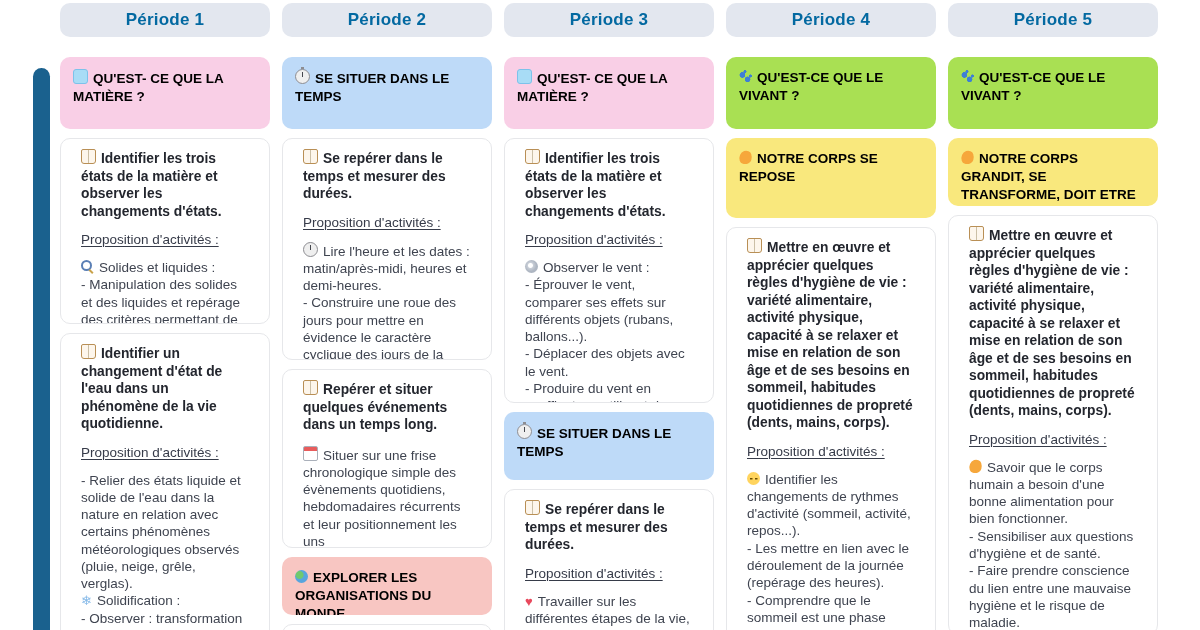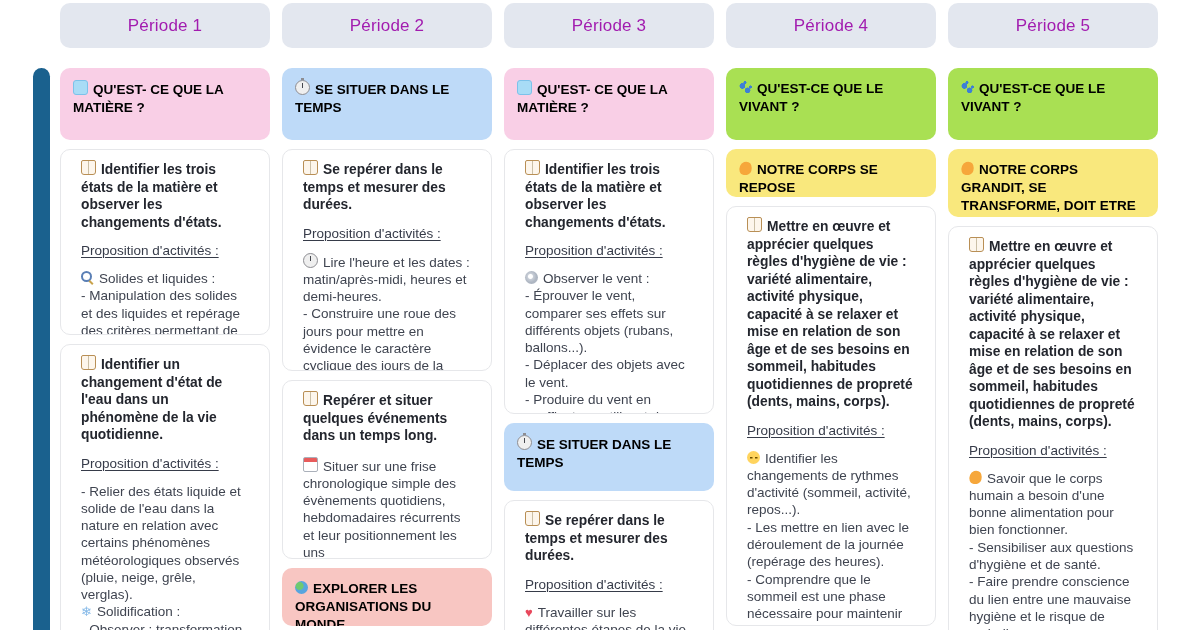--- a/index.html
+++ b/index.html
@@ -5,24 +5,24 @@
   html,body{margin:0;padding:0}
   body{
     width:1200px;height:630px;overflow:hidden;position:relative;
     background:#ffffff;
     font-family:"Liberation Sans", sans-serif;
     -webkit-font-smoothing:antialiased;
   }
   
   .hdr-row{display:flex;gap:12px;margin:3px 0 0 60px}
   .hdr{
-    flex:0 0 210px;height:45px;box-sizing:border-box;
+    flex:0 0 210px;height:34px;box-sizing:border-box;
     background:#e3e7ef;border-radius:10px;
     display:flex;align-items:center;justify-content:center;
-    font-size:17px;font-weight:400;color:#a21caf;letter-spacing:.2px;
+    font-size:17px;font-weight:700;color:#0369a1;letter-spacing:.2px;
   }
   
   .accent-bar{
     position:absolute;left:33px;top:68px;width:17px;height:620px;
     background:#1a618e;border-radius:9px;
   }
   
   .board{display:flex;gap:12px;margin:20px 0 0 60px}
   .col{flex:0 0 210px;width:210px;display:flex;flex-direction:column;gap:9px}
   .card{border-radius:10px;box-sizing:border-box;overflow:hidden}
@@ -141,21 +141,21 @@
       <div class="ctitle"><span class="ic ic-book"></span><span>Se repérer dans le temps et mesurer des durées.</span></div>
       <div class="prop">Proposition d'activités :</div>
       <div class="line"><span class="icg ic-heart">♥</span><span>Travailler sur les différentes étapes de la vie, les situer sur une frise.</span></div>
     </div>
   </div>
 
   <div class="col">
     <div class="card topic green" style="height:72px">
       <span class="ic ic-paw"></span><span>QU'EST-CE QUE LE VIVANT ?</span>
     </div>
-    <div class="card topic yellow" style="height:48px">
+    <div class="card topic yellow" style="height:80px">
       <span class="ic ic-muscle"></span><span>NOTRE CORPS SE REPOSE</span>
     </div>
     <div class="card obj" style="height:420px">
       <div class="ctitle"><span class="ic ic-book"></span><span>Mettre en œuvre et apprécier quelques règles d'hygiène de vie : variété alimentaire, activité physique, capacité à se relaxer et mise en relation de son âge et de ses besoins en sommeil, habitudes quotidiennes de propreté (dents, mains, corps).</span></div>
       <div class="prop">Proposition d'activités :</div>
       <div class="line"><span class="ic ic-sleep"></span><span>Identifier les changements de rythmes d'activité (sommeil, activité, repos...).</span></div>
       <div class="line">- Les mettre en lien avec le déroulement de la journée (repérage des heures).</div>
       <div class="line">- Comprendre que le sommeil est une phase nécessaire pour maintenir son corps en bonne santé.</div>
 
     </div>

